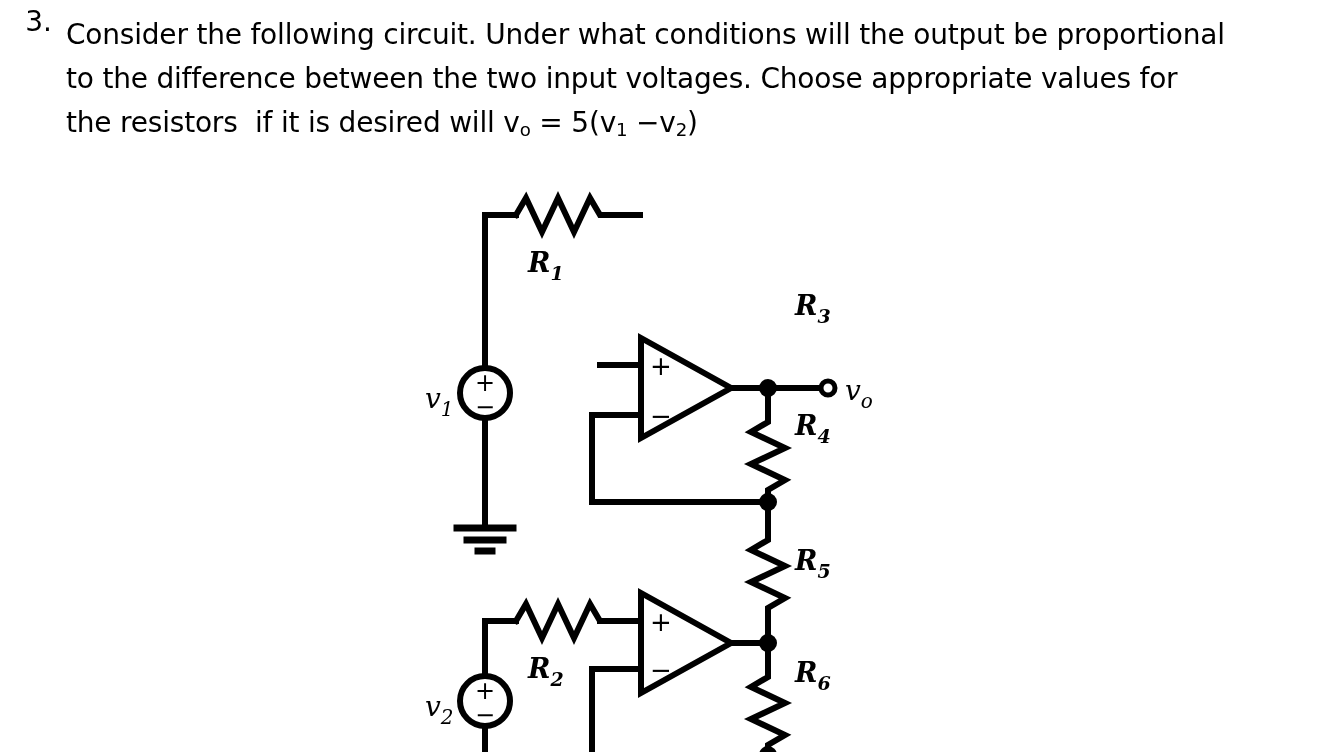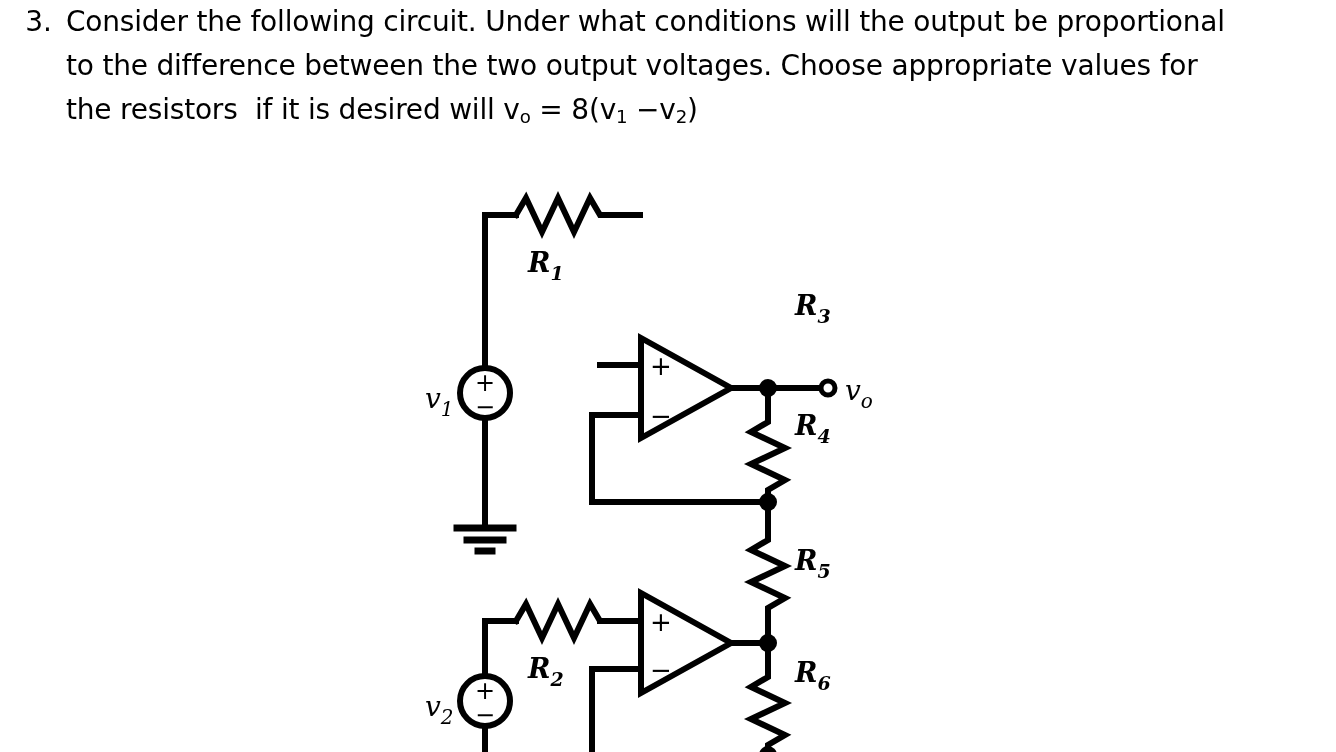--- a/index.html
+++ b/index.html
@@ -13,21 +13,21 @@
   }
   .q-row{
     display:flex;align-items:flex-start;
   }
   .q-num{
     width:52px;flex:0 0 52px;text-align:right;padding-right:14px;
     font-size:28px;line-height:44px;color:#000;
     font-family:"DejaVu Sans", sans-serif;
   }
   .q-lines{
-    flex:1 1 auto;padding-top:0;
+    flex:1 1 auto;padding-top:13px;
   }
   .q-line{
     font-size:28px;line-height:44px;color:#000;
     font-family:"DejaVu Sans", sans-serif;
     white-space:pre;letter-spacing:-0.2px;
   }
   .q-line sub{font-size:0.65em;vertical-align:-0.22em;}
   #circuit{
     position:absolute;left:0;top:150px;width:1336px;height:602px;
   }
@@ -52,22 +52,22 @@
   }
 </style>
 </head>
 <body>
 
 <div id="question">
   <div class="q-row">
     <div class="q-num">3.</div>
     <div class="q-lines">
       <div class="q-line">Consider the following circuit. Under what conditions will the output be proportional</div>
-      <div class="q-line">to the difference between the two output voltages. Choose appropriate values for</div>
-      <div class="q-line"><span>the resistors  if it is desired will v</span><sub>o</sub><span> = 8(v</span><sub>1</sub><span> −v</span><sub>2</sub><span>)</span></div>
+      <div class="q-line">to the difference between the two input voltages. Choose appropriate values for</div>
+      <div class="q-line"><span>the resistors  if it is desired will v</span><sub>o</sub><span> = 5(v</span><sub>1</sub><span> −v</span><sub>2</sub><span>)</span></div>
     </div>
   </div>
 </div>
 
 <div id="circuit">
 <svg width="1336" height="602" viewBox="0 0 1336 602" xmlns="http://www.w3.org/2000/svg">
 
   <g fill="none" stroke="#000000" stroke-width="6" stroke-linecap="square" stroke-linejoin="miter">
 
     <path d="M 485 218 L 485 65"></path>

